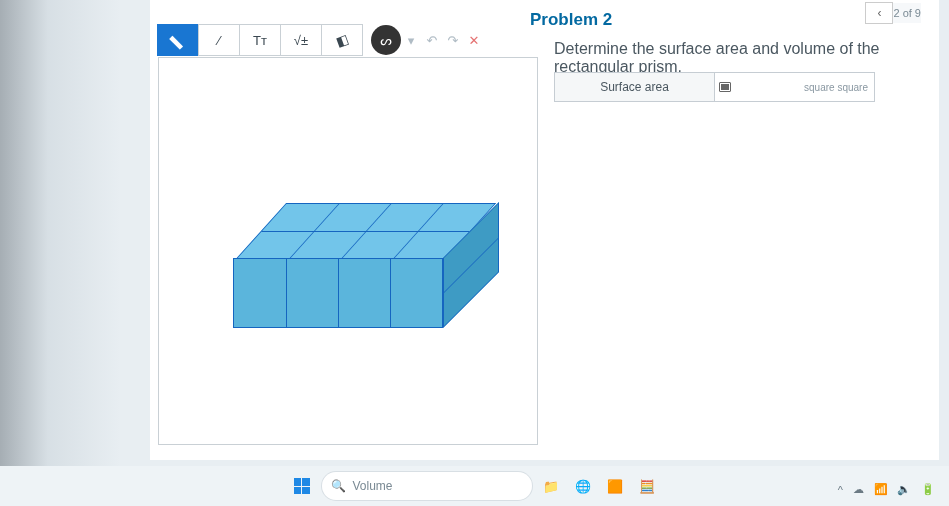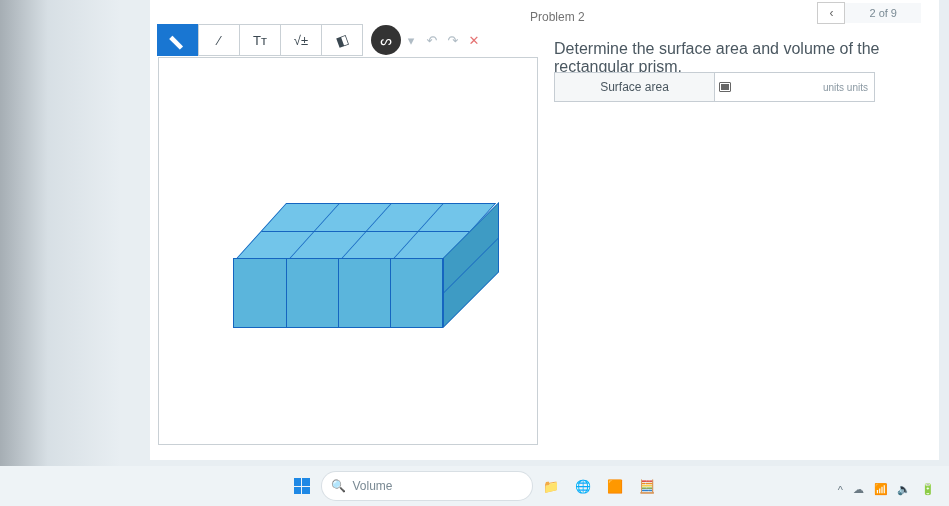--- a/index.html
+++ b/index.html
@@ -1,22 +1,22 @@
 <!DOCTYPE html>
 <html><head>
 <meta charset="utf-8">
 <style>
   * { box-sizing: border-box; margin: 0; padding: 0; font-family: Arial, sans-serif; }
   body { width: 949px; height: 506px; background: #e8eef2; position: relative; overflow: hidden; }
   .vignette-left { position:absolute; left:0; top:0; width:120px; height:100%; background:linear-gradient(90deg,#2a3640 0%, #b8c4cc 40%, transparent 100%); opacity:.35; pointer-events:none;}
   .content { position:absolute; left:150px; top:0; right:10px; height:460px; background:#fff; }
   .topright { position:absolute; right:18px; top:2px; display:flex; gap:0; align-items:center;}
   .nav-btn { width:28px; height:22px; border:1px solid #ccc; background:#fff; color:#666; font-size:12px; display:flex; align-items:center; justify-content:center; }
-  .counter { font-size:11px; color:#7a8a94; padding:4px 24px; background:#f6f8fa;}
-  .title { position:absolute; left:380px; top:10px; font-size:12px; color:#737373; font-weight:400;}
+  .counter { font-size:11px; color:#7a8a94; padding:4px 0; background:#f6f8fa;}
+  .title { position:absolute; left:380px; top:10px; font-size:17px; color:#0369a1; font-weight:700;}
   .toolbar { position:absolute; left:8px; top:24px; display:flex; align-items:center; }
   .tool { width:42px; height:32px; border:1px solid #c9d0d5; background:#fff; color:#3a4750; display:flex; align-items:center; justify-content:center; font-size:13px; margin-left:-1px;}
   .tool.active { background:#1976d2; color:#fff; border-color:#1976d2;}
   .tool.round { width:30px; height:30px; border-radius:50%; background:#333; color:#fff; border:none; margin-left:8px;}
   .tool.ghost { border:none; background:transparent; width:22px; color:#b0bcc5;}
   .tool.ghost.x { color:#e57373;}
   .canvas { position:absolute; left:8px; top:57px; width:380px; height:388px; border:1px solid #c9d0d5; background:#fff;}
   .instruction { position:absolute; left:404px; top:40px; font-size:16px; color:#4a5760;}
   .answer-table { position:absolute; left:404px; top:72px; border-collapse:collapse; font-size:12px;}
   .answer-table td { border:1px solid #c6cdd3; padding:7px 14px; text-align:center; color:#4a5760; background:#f5f7f8;}
@@ -95,21 +95,21 @@
   <div class="instruction">Determine the surface area and volume of the rectangular prism.</div>
 
   <table class="answer-table">
     <tbody>
         <tr>
       <td style="width:160px">Surface area</td>
       <td class="input-cell">
         <span class="kb">
               <div class="box"></div>
             </span>
-        <span class="units">units units</span>
+        <span class="units">square square</span>
       </td>
     </tr>
   </tbody>
     </table>
 </div>
 
 <div class="taskbar">
   <div class="tb-icon">
     <div class="win">
         <div></div>

